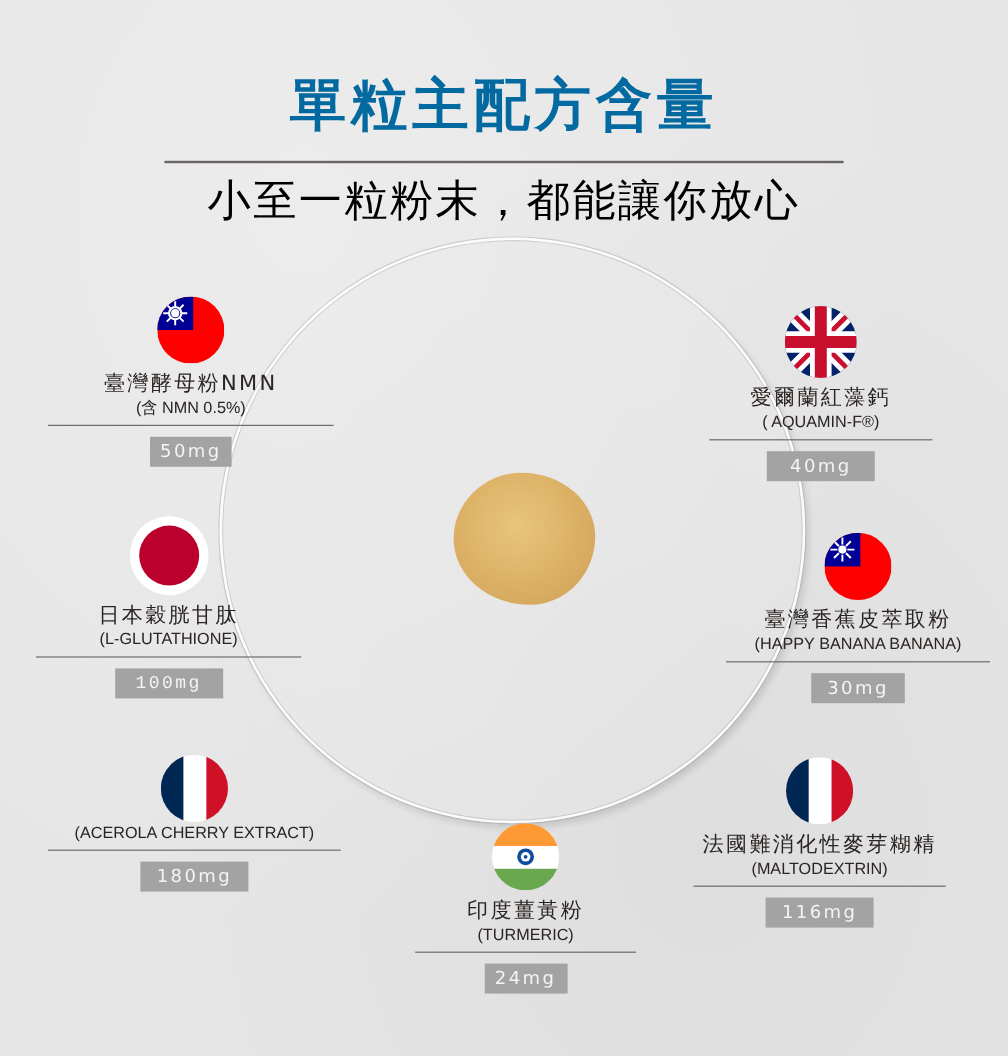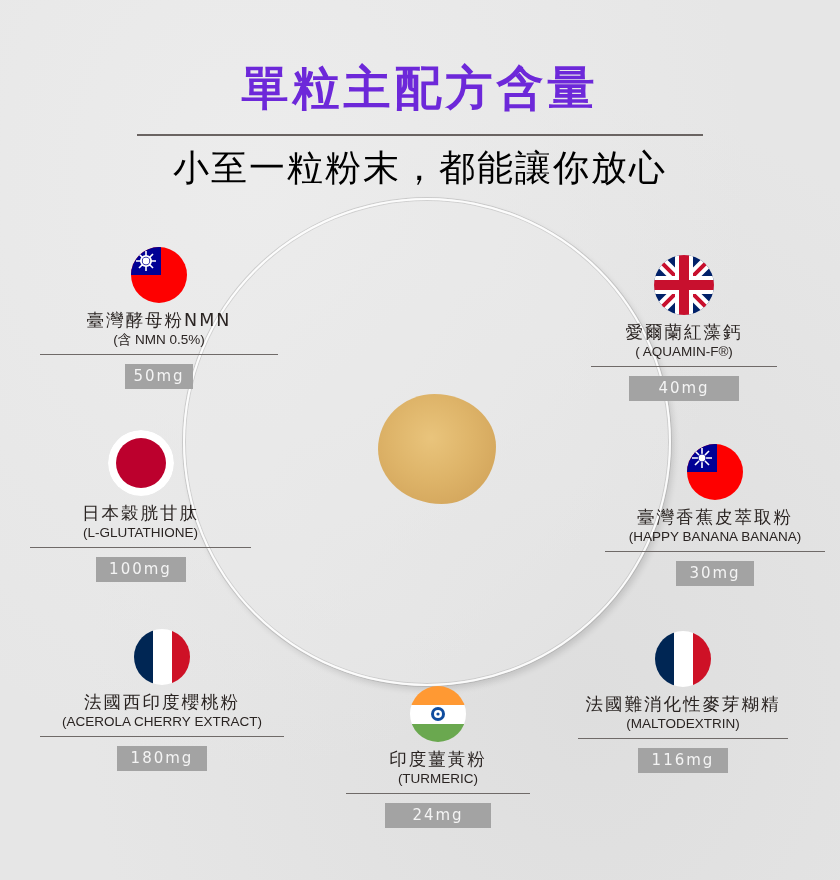--- a/index.html
+++ b/index.html
@@ -7,21 +7,21 @@
     width: 840px; height: 880px; position: relative; overflow: hidden;
     background: #e6e6e6;
     background-image:
       radial-gradient(ellipse at 30% 20%, #ececec 0%, rgba(236,236,236,0) 60%),
       radial-gradient(ellipse at 70% 80%, #dedede 0%, rgba(222,222,222,0) 60%);
     font-family: "DejaVu Sans", "Liberation Sans", sans-serif;
     color: #2a2422;
   }
   .title {
     position: absolute; left: 0; width: 840px; top: 58px; text-align: center;
-    font-size: 47px; font-weight: bold; letter-spacing: 4px; color: #6d28d9;
+    font-size: 47px; font-weight: bold; letter-spacing: 4px; color: #0369a1;
     line-height: 60px;
   }
   .title-rule {
     position: absolute; left: 137px; top: 134px; width: 566px; height: 2px; background: #6a6462;
   }
   .subtitle {
     position: absolute; left: 0; width: 840px; top: 143px; text-align: center;
     font-size: 36px; letter-spacing: 2px; color: #000000; line-height: 50px;
   }
   .dish {
@@ -90,34 +90,34 @@
       <rect width="60" height="60" fill="#012169"></rect>
       <path d="M0,0 L60,60 M60,0 L0,60" stroke="#fff" stroke-width="12"></path>
       <path d="M0,0 L60,60 M60,0 L0,60" stroke="#c8102e" stroke-width="4"></path>
       <path d="M30,0 V60 M0,30 H60" stroke="#fff" stroke-width="18"></path>
       <path d="M30,0 V60 M0,30 H60" stroke="#c8102e" stroke-width="10"></path>
     </svg>
   </div>
   <div class="name-zh">愛爾蘭紅藻鈣</div>
   <div class="name-en">( AQUAMIN-F®)</div>
   <div class="rule" style="width:186px;"></div>
-  <div class="dose" style="width:110px;">40mg</div>
+  <div class="dose" style="width:90px;">40mg</div>
 </div>
 
 <div class="item" style="left:30px; top:430px; width:221px;">
   <div class="flag" style="width:66px;height:66px;">
     <svg width="66" height="66" viewBox="0 0 66 66">
       <circle cx="33" cy="33" r="33" fill="#fff"></circle>
       <circle cx="33" cy="33" r="25" fill="#bc002d"></circle>
     </svg>
   </div>
   <div class="name-zh" style="margin-top:6px;">日本穀胱甘肽</div>
   <div class="name-en">(L-GLUTATHIONE)</div>
   <div class="rule" style="width:221px;"></div>
-  <div class="dose" style="width:90px;">100mg</div>
+  <div class="dose" style="width:90px;font-family:Liberation Mono, monospace;">100mg</div>
 </div>
 
 <div class="item" style="left:605px; top:444px; width:220px;">
   <div class="flag">
     <svg width="56" height="56" viewBox="0 0 56 56">
       <rect width="56" height="56" fill="#fe0000"></rect>
       <rect width="30" height="28" fill="#000095"></rect>
       <g stroke="#fff" stroke-width="1.6">
         <line x1="15" y1="4" x2="15" y2="24"></line>
           <line x1="5" y1="14" x2="25" y2="14"></line>
@@ -135,41 +135,40 @@
 </div>
 
 <div class="item" style="left:40px; top:629px; width:244px;">
   <div class="flag">
     <svg width="56" height="56" viewBox="0 0 56 56">
       <rect x="0" width="19" height="56" fill="#002654"></rect>
       <rect x="19" width="19" height="56" fill="#fff"></rect>
       <rect x="38" width="18" height="56" fill="#ce1126"></rect>
     </svg>
   </div>
-  <div class="name-zh">法國西印度櫻桃粉</div>
   <div class="name-en">(ACEROLA CHERRY EXTRACT)</div>
   <div class="rule" style="width:244px;"></div>
   <div class="dose" style="width:90px;">180mg</div>
 </div>
 
 <div class="item" style="left:346px; top:686px; width:184px;">
   <div class="flag">
     <svg width="56" height="56" viewBox="0 0 56 56">
       <rect y="0" width="56" height="19" fill="#ff9933"></rect>
       <rect y="19" width="56" height="19" fill="#ffffff"></rect>
       <rect y="38" width="56" height="18" fill="#6aa84f"></rect>
       <circle cx="28" cy="28" r="7" fill="#0f4c9e"></circle>
       <circle cx="28" cy="28" r="4" fill="#fff"></circle>
       <circle cx="28" cy="28" r="1.6" fill="#0f4c9e"></circle>
     </svg>
   </div>
   <div class="name-zh">印度薑黃粉</div>
   <div class="name-en">(TURMERIC)</div>
   <div class="rule" style="width:184px;"></div>
-  <div class="dose" style="width:106px;">24mg</div>
+  <div class="dose" style="width:69px;">24mg</div>
 </div>
 
 <div class="item" style="left:578px; top:631px; width:210px;">
   <div class="flag">
     <svg width="56" height="56" viewBox="0 0 56 56">
       <rect x="0" width="19" height="56" fill="#002654"></rect>
       <rect x="19" width="19" height="56" fill="#fff"></rect>
       <rect x="38" width="18" height="56" fill="#ce1126"></rect>
     </svg>
   </div>

